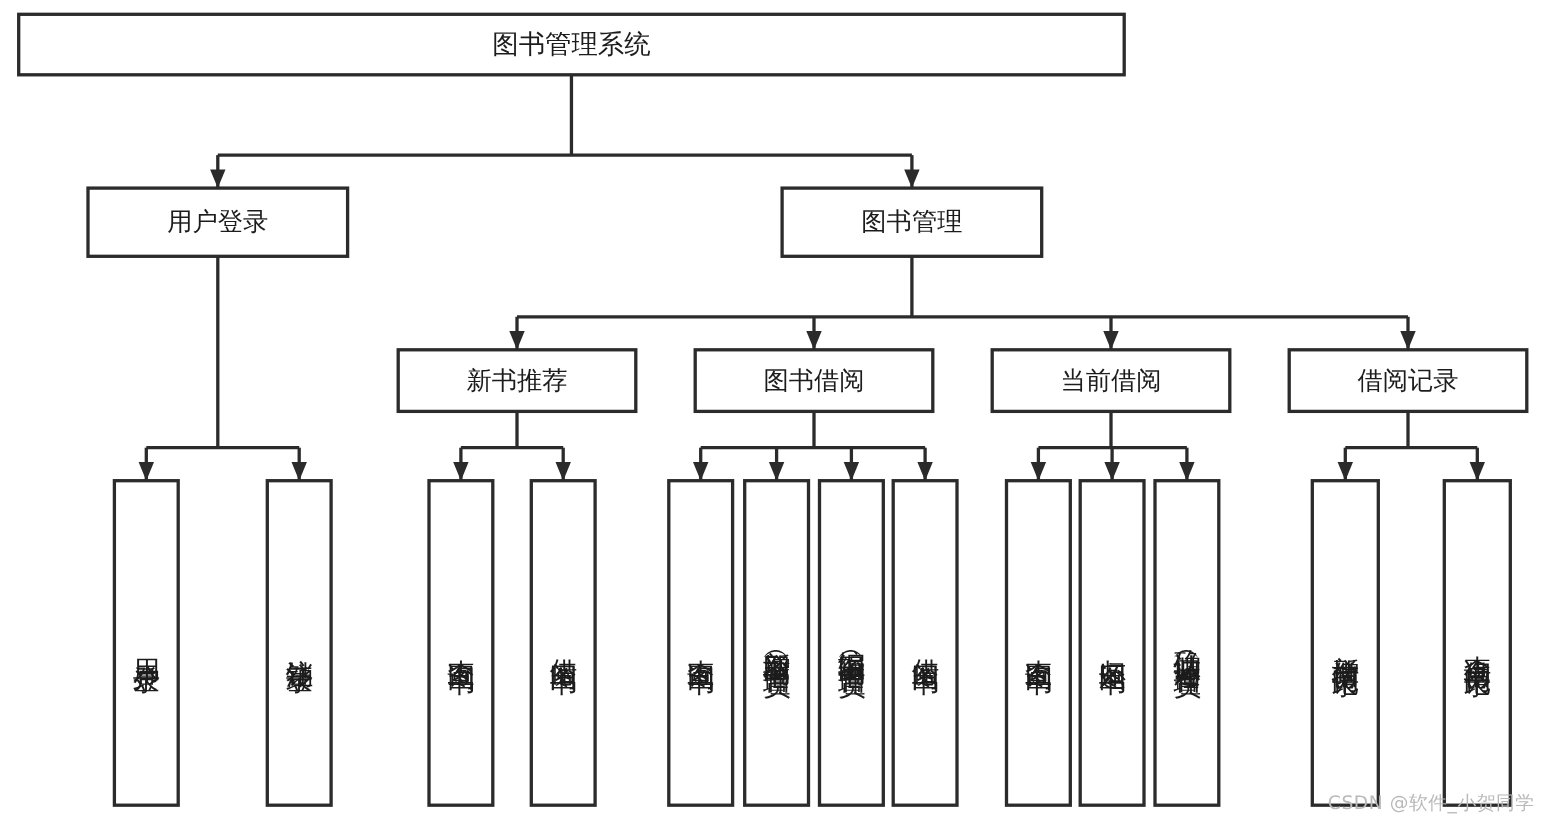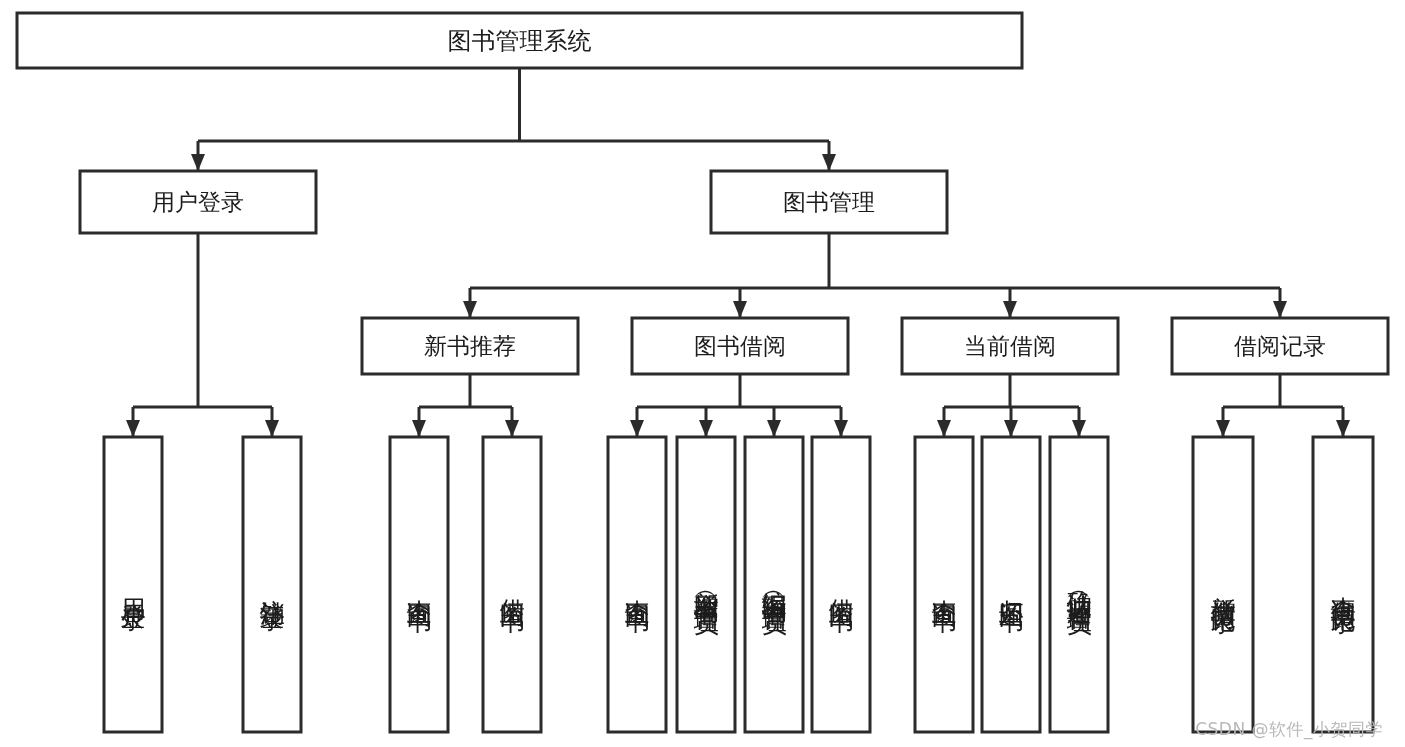--- a/index.html
+++ b/index.html
@@ -61,21 +61,21 @@
     letter-spacing: 3px;
     display: flex;
     align-items: center;
     justify-content: flex-start;
     white-space: nowrap;
     pointer-events: none;
     user-select: none;
   }
   .watermark {
     position: absolute;
-    right: 22px;
+    right: 10px;
     bottom: 6px;
     font-family: "DejaVu Sans", "Liberation Sans", sans-serif;
     font-size: 17px;
     color: #b9b9b9;
     letter-spacing: 0.5px;
     white-space: nowrap;
   }
 </style>
 </head>
 <body>

